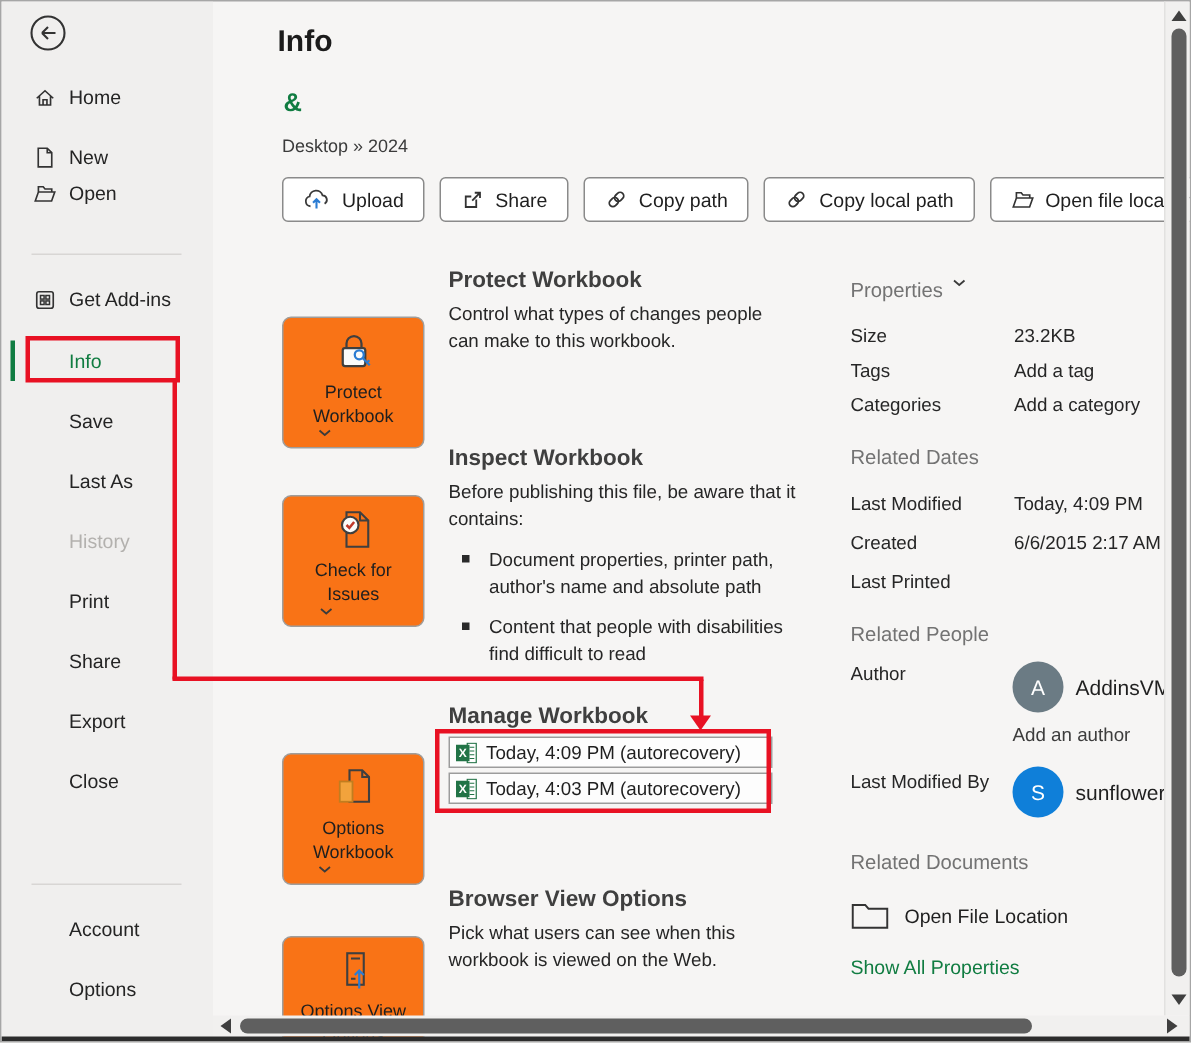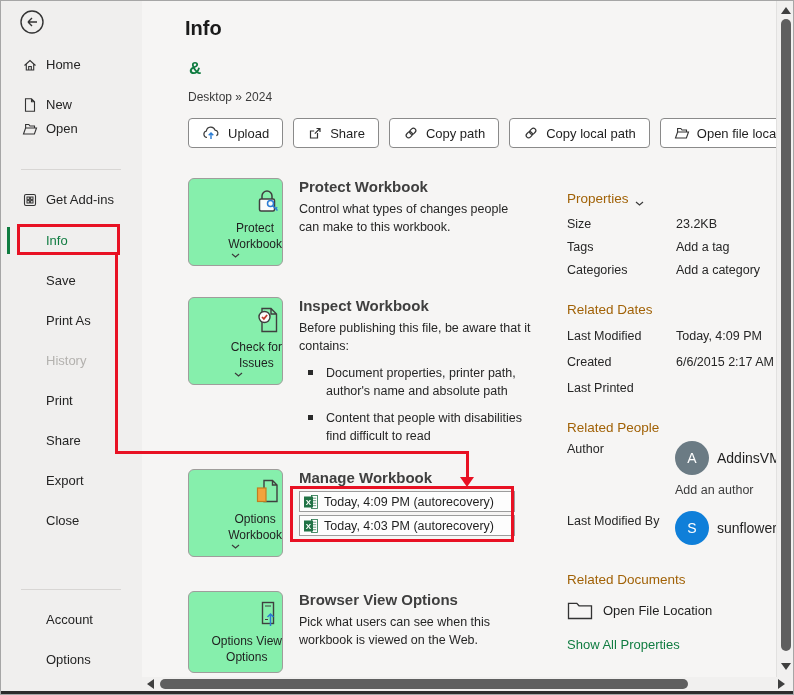--- a/index.html
+++ b/index.html
@@ -22,36 +22,36 @@
   .file-name { position:absolute; left:188px; top:58px; font-size:17px; font-weight:600; color:#107c41; }
   .breadcrumb { position:absolute; left:187px; top:89px; font-size:12px; color:#3b3b3b; }
 
   
   .toolbar { position:absolute; left:187px; top:117px; display:flex; gap:10px; }
   .tb-btn { display:flex; align-items:center; gap:7px; height:30px; padding:0 13px; background:#ffffff; border:1px solid #8a8a8a; border-radius:4px; font-size:13px; color:#1f1f1f; cursor:pointer; white-space:nowrap; }
   .tb-btn svg { flex:none; }
 
   
   .section { position:absolute; left:187px; display:flex; }
-  .card { width:95px; height:88px; background:#86efac; border:1px solid #9f9d9b; border-radius:6px; display:flex; flex-direction:column; align-items:flex-end; justify-content:center; gap:5px; cursor:pointer; flex:none; }
+  .card { width:95px; height:88px; background:#f97316; border:1px solid #9f9d9b; border-radius:6px; display:flex; flex-direction:column; align-items:center; justify-content:center; gap:5px; cursor:pointer; flex:none;margin-top:33px; }
   .card.short { height:82px; }
   .card-label { font-size:12px; color:#1f1f1f; text-align:center; line-height:1.3; }
   .sec-text { margin-left:16px; width:235px; }
   .sec-head { font-size:15px; font-weight:700; color:#3f3f3f; margin-bottom:5px; }
   .sec-desc { font-size:12.5px; color:#262626; line-height:1.45; }
   .bullets { margin-top:9px; padding-left:9px; }
   .bullet-row { display:flex; margin-bottom:8px; }
   .bullet-sq { flex:none; width:5px; height:5px; background:#2a2a2a; margin:6px 13px 0 0; }
   .bullet-text { font-size:12.5px; color:#262626; line-height:1.45; width:200px; }
   .file-item { display:flex; align-items:center; gap:6px; width:216px; height:21px; margin-bottom:3px; padding-left:4px; background:#fdfdfd; border:1px solid #9c9c9c; font-size:12.5px; color:#1f1f1f; cursor:pointer; white-space:nowrap; }
   .chev { margin-left:3px; }
 
   
   .rpanel { position:absolute; left:566px; top:185px; width:211px; overflow:hidden; }
-  .rp-head { display:flex; align-items:flex-end; gap:6px; height:20px; font-size:13.5px; color:#a16207; margin-bottom:6px; }
+  .rp-head { display:flex; align-items:flex-start; gap:6px; height:20px; font-size:13.5px; color:#737373; margin-bottom:6px; }
   .rp-head.mt { margin-top:16px; }
   .prow { display:flex; align-items:center; height:23px; font-size:12.5px; }
   .prow.tall { height:26px; }
   .plabel { width:109px; flex:none; color:#262626; }
   .pvalue { color:#262626; cursor:pointer; white-space:nowrap; }
   .people-row { position:relative; height:44px; }
   .people-row.lmb { margin-top:12px; height:40px; }
   .people-label { font-size:12.5px; color:#262626; padding-top:3px; }
   .avatar-group { position:absolute; left:108px; top:2px; display:flex; align-items:center; gap:8px; cursor:pointer; }
   .people-row.lmb .avatar-group { top:0; }
@@ -140,21 +140,21 @@
       <span class="s-label">Get Add-ins</span>
     </div>
 
     <div class="side-item active" style="top:220px">
       <span class="s-label">Info</span>
     </div>
     <div class="side-item" style="top:260px">
       <span class="s-label">Save</span>
     </div>
     <div class="side-item" style="top:300px">
-      <span class="s-label">Print As</span>
+      <span class="s-label">Last As</span>
     </div>
     <div class="side-item disabled" style="top:340px">
       <span class="s-label">History</span>
     </div>
     <div class="side-item" style="top:380px">
       <span class="s-label">Print</span>
     </div>
     <div class="side-item" style="top:420px">
       <span class="s-label">Share</span>
     </div>

